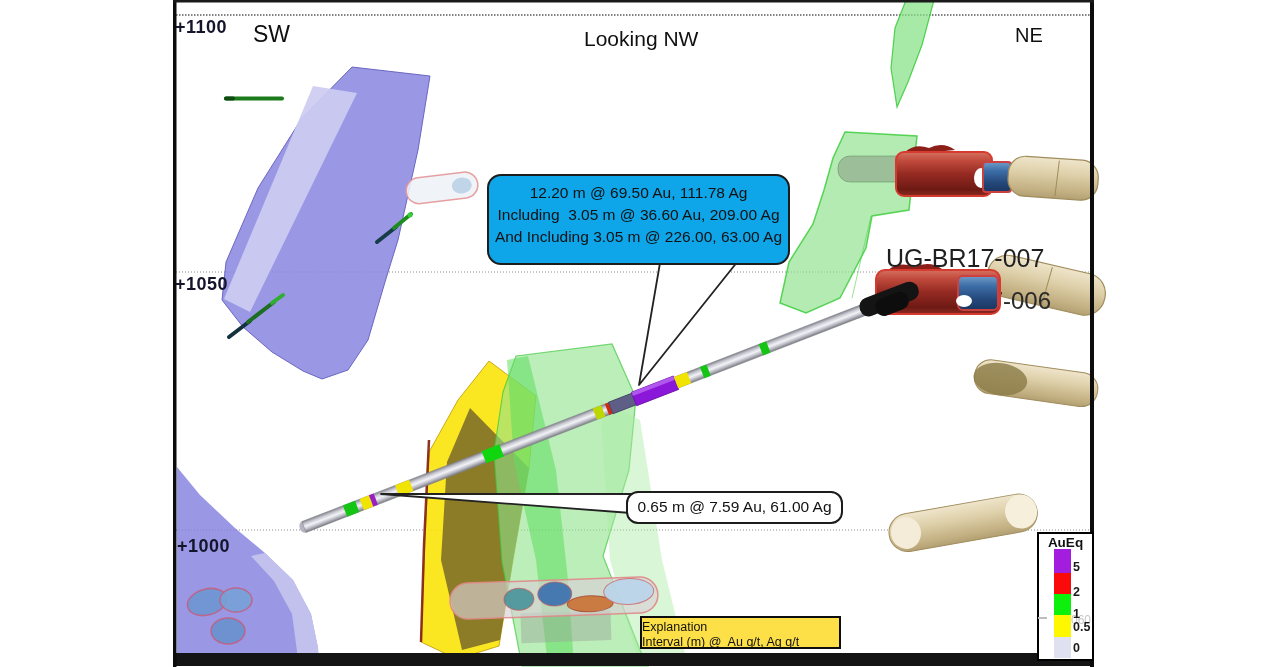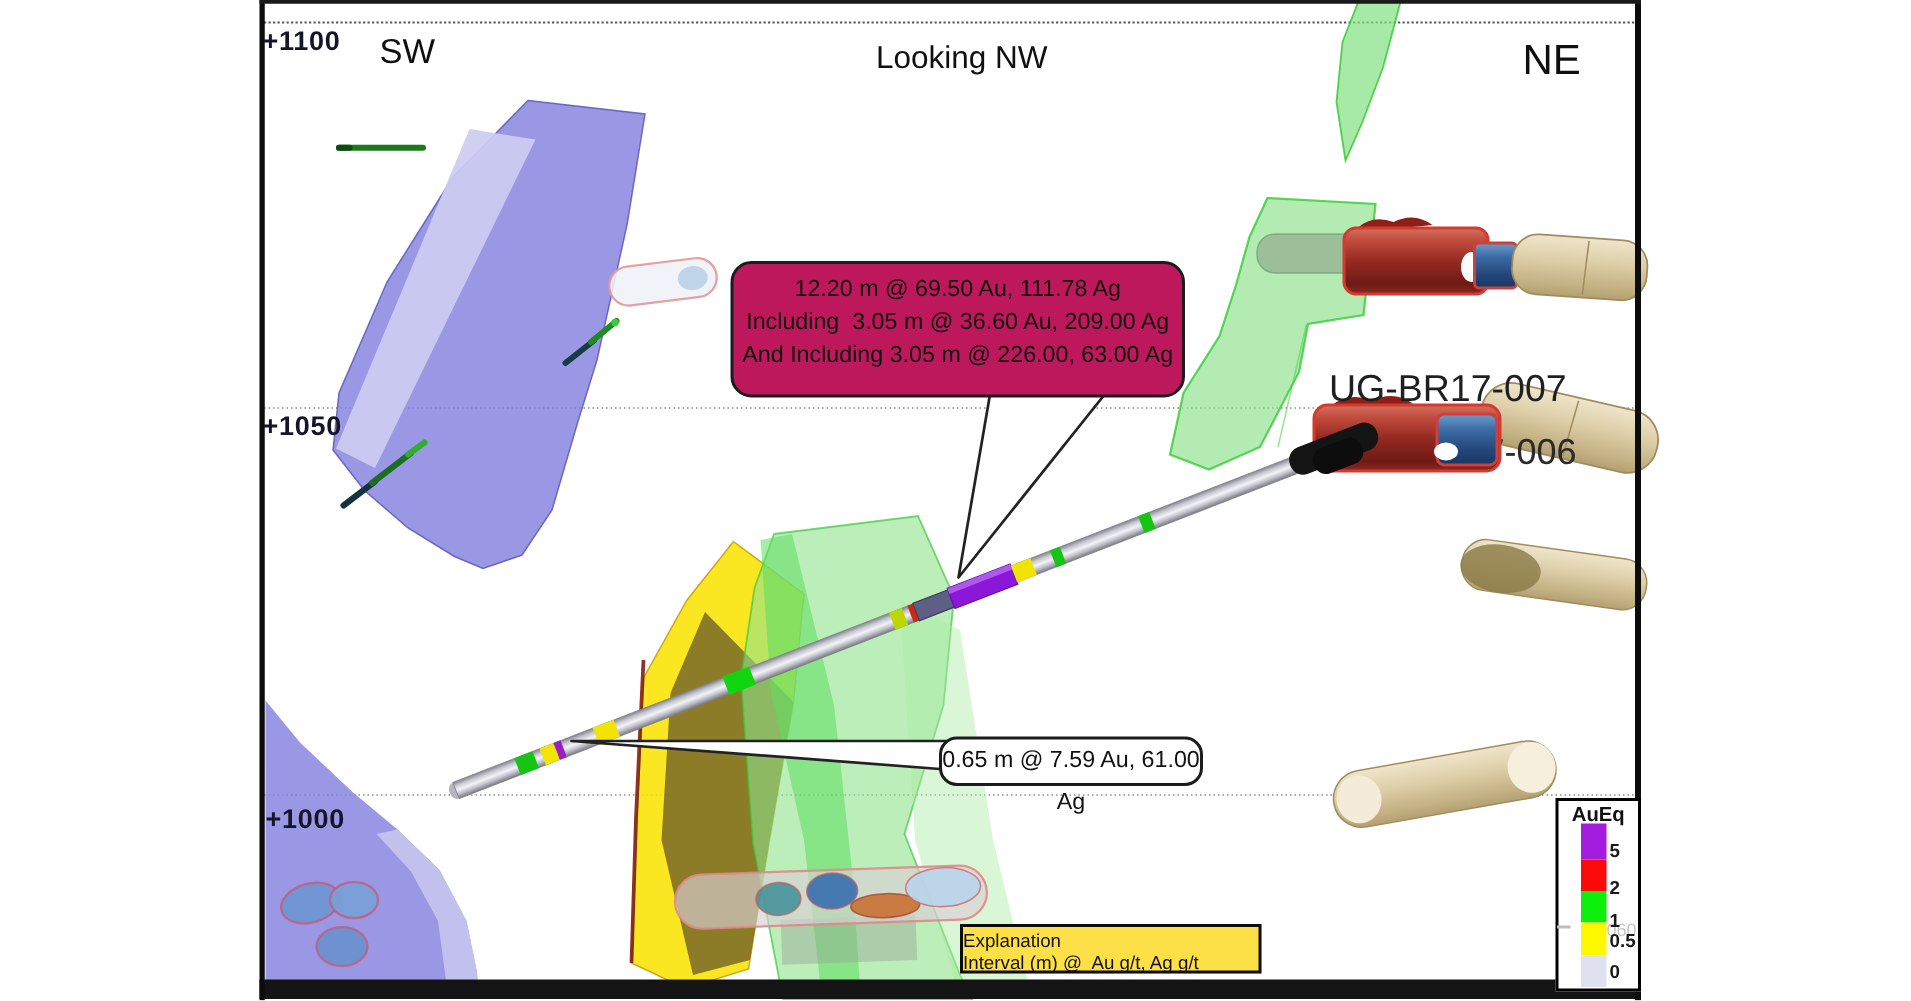--- a/index.html
+++ b/index.html
@@ -3,21 +3,21 @@
 <meta charset="utf-8">
 <style>
   html,body{margin:0;padding:0;background:#fff;}
   .page{position:relative;width:1274px;height:667px;background:#ffffff;overflow:hidden;
         font-family:"Liberation Sans",sans-serif;}
   svg.scene{position:absolute;left:0;top:0;z-index:1;}
   .ov{position:absolute;z-index:4;}
   .elev{font-size:18px;font-weight:600;color:#14142a;letter-spacing:.5px;text-align:right;}
   .dir{font-size:23px;font-weight:500;color:#0f0f0f;}
   .looking{font-size:21px;color:#101010;}
-  .callout{background:#be185d;border:2px solid #1c1c1c;border-radius:14px;text-align:center;
+  .callout{background:#0ea5e9;border:2px solid #1c1c1c;border-radius:14px;text-align:center;
            color:#111;font-size:15.5px;line-height:1.42;padding-top:6px;box-sizing:border-box;}
   .callout .co-line{white-space:pre;display:block;}
   .callout2{background:#fff;border:2px solid #1c1c1c;border-radius:12px;text-align:center;
             color:#111;font-size:15.5px;line-height:28px;box-sizing:border-box;}
   .expl{background:#fde047;border:2px solid #0d0d0d;text-align:left;color:#111;
         font-size:12.5px;line-height:15px;padding-top:2px;box-sizing:border-box;z-index:5;}
   .expl .co-line{white-space:pre;display:block;}
   .legend{background:#fff;border:2px solid #000;box-sizing:content-box;z-index:6;}
   .legend .lg-title{position:absolute;left:0;top:1px;width:100%;text-align:center;
                     font-size:13.5px;font-weight:700;color:#111;}
@@ -203,30 +203,30 @@
     <rect x="1090" y="0" width="4" height="667" fill="#0c0c0c"></rect>
     <rect x="173" y="0" width="921" height="2.5" fill="#1a1a1a"></rect>
   </g>
 </svg>
 
 <div class="ov elev" style="left:175px;top:17px;">+1100</div>
 <div class="ov elev" style="left:175px;top:274px;">+1050</div>
 <div class="ov elev" style="left:177px;top:536px;">+1000</div>
 
 <div class="ov dir" style="left:253px;top:21px;">SW</div>
-<div class="ov dir" style="left:1015px;top:24px;font-size:28px;">NE</div>
+<div class="ov dir" style="left:1015px;top:24px;font-size:20px;">NE</div>
 <div class="ov looking" style="left:584px;top:27px;">Looking NW</div>
 
 <div class="ov callout" style="left:487px;top:174px;width:303px;height:91px;">
   <span class="co-line">12.20 m @ 69.50 Au, 111.78 Ag</span>
   <span class="co-line">Including  3.05 m @ 36.60 Au, 209.00 Ag</span>
   <span class="co-line">And Including 3.05 m @ 226.00, 63.00 Ag</span>
 </div>
 
-<div class="ov callout2" style="left:626px;top:491px;width:176px;height:33px;">
+<div class="ov callout2" style="left:626px;top:491px;width:217px;height:33px;">
   <span>0.65 m @ 7.59 Au, 61.00 Ag</span>
 </div>
 
 <div class="ov expl" style="left:640px;top:616px;width:201px;height:33px;">
   <span class="co-line">Explanation</span>
   <span class="co-line">Interval (m) @  Au g/t, Ag g/t</span>
 </div>
 
 <div class="ov legend" style="left:1037px;top:532px;width:53px;height:125px;">
   <div class="lg-title">AuEq</div>

